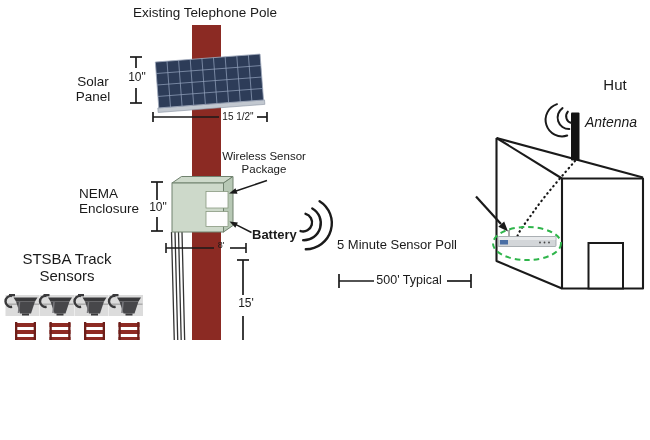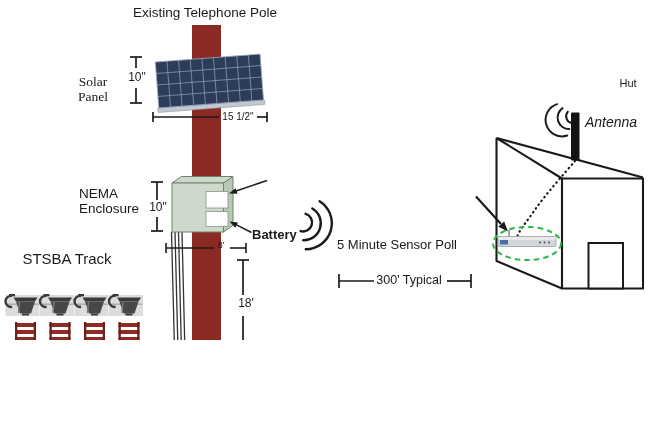--- a/index.html
+++ b/index.html
@@ -192,43 +192,48 @@
   <ellipse cx="527" cy="243.5" rx="34" ry="16.5" fill="none" stroke="var(--highlight)" stroke-width="2" stroke-dasharray="5.5 4"></ellipse>
 
   <g>
     <line x1="476" y1="196.5" x2="501" y2="224" stroke="var(--ink)" stroke-width="2.2"></line>
     <polygon points="508,231.5 498.3,226.8 504.2,221.4" fill="var(--ink)"></polygon>
   </g>
 </svg>
 
 <div class="lbl cx" style="left:205px;top:5px;font-size:13.5px;">Existing Telephone Pole</div>
 
-<div class="lbl cx ctr" style="left:93px;top:74px;font-size:13.5px;font-family:Liberation Serif, serif;">
+<div class="lbl cx ctr" style="left:93px;top:74px;font-size:13.5px;">
   <div>Solar</div>
   <div>Panel</div>
 </div>
 <div class="lbl cx" style="left:137px;top:71px;font-size:12px;">10"</div>
 <div class="lbl cx" style="left:238px;top:111px;font-size:10px;">15 1/2"</div>
 
+<div class="lbl cx ctr" style="left:264px;top:150px;font-size:11.5px;">
+  <div>Wireless Sensor</div>
+  <div>Package</div>
+</div>
 
 <div class="lbl" style="left:79px;top:186px;font-size:13.5px;">
   <div>NEMA</div>
   <div>Enclosure</div>
 </div>
 <div class="lbl cx" style="left:158px;top:201px;font-size:12px;">10"</div>
 
 <div class="lbl" style="left:252px;top:228px;font-size:13px;font-weight:bold;">Battery</div>
 <div class="lbl cx" style="left:221px;top:240px;font-size:9px;">8'</div>
 
 <div class="lbl cx ctr" style="left:67px;top:251px;font-size:15px;">
   <div>STSBA Track</div>
-</div>
-
-<div class="lbl cx" style="left:246px;top:297px;font-size:12px;">18'</div>
+  <div>Sensors</div>
+</div>
+
+<div class="lbl cx" style="left:246px;top:297px;font-size:12px;">15'</div>
 <div class="lbl cx" style="left:166px;top:415px;font-size:13.5px;">Existing</div>
 
 <div class="lbl" style="left:337px;top:238px;font-size:13px;">5 Minute Sensor Poll</div>
-<div class="lbl cx" style="left:409px;top:273px;font-size:12.5px;">300' Typical</div>
-
-<div class="lbl cx" style="left:628px;top:77px;font-size:11px;">Hut</div>
+<div class="lbl cx" style="left:409px;top:273px;font-size:12.5px;">500' Typical</div>
+
+<div class="lbl cx" style="left:615px;top:77px;font-size:15px;">Hut</div>
 <div class="lbl" style="left:585px;top:115px;font-size:14px;font-style:italic;">Antenna</div>
 
 </div>
 
 </body></html>

